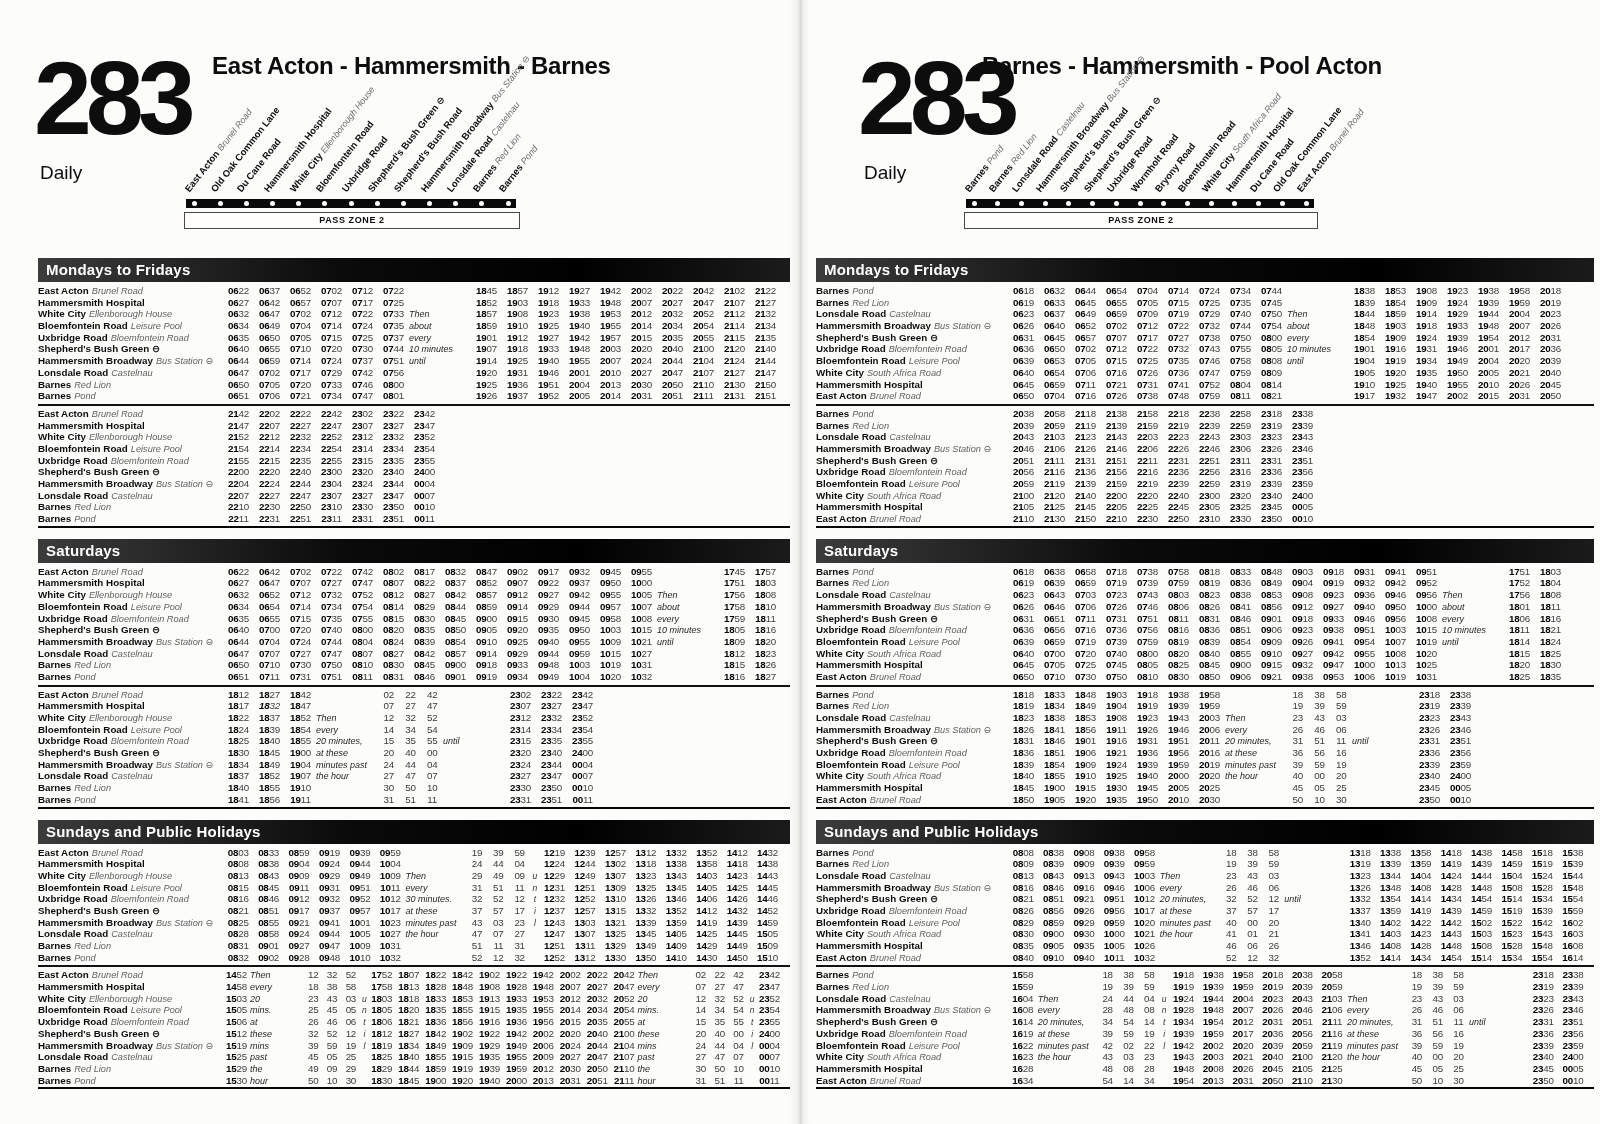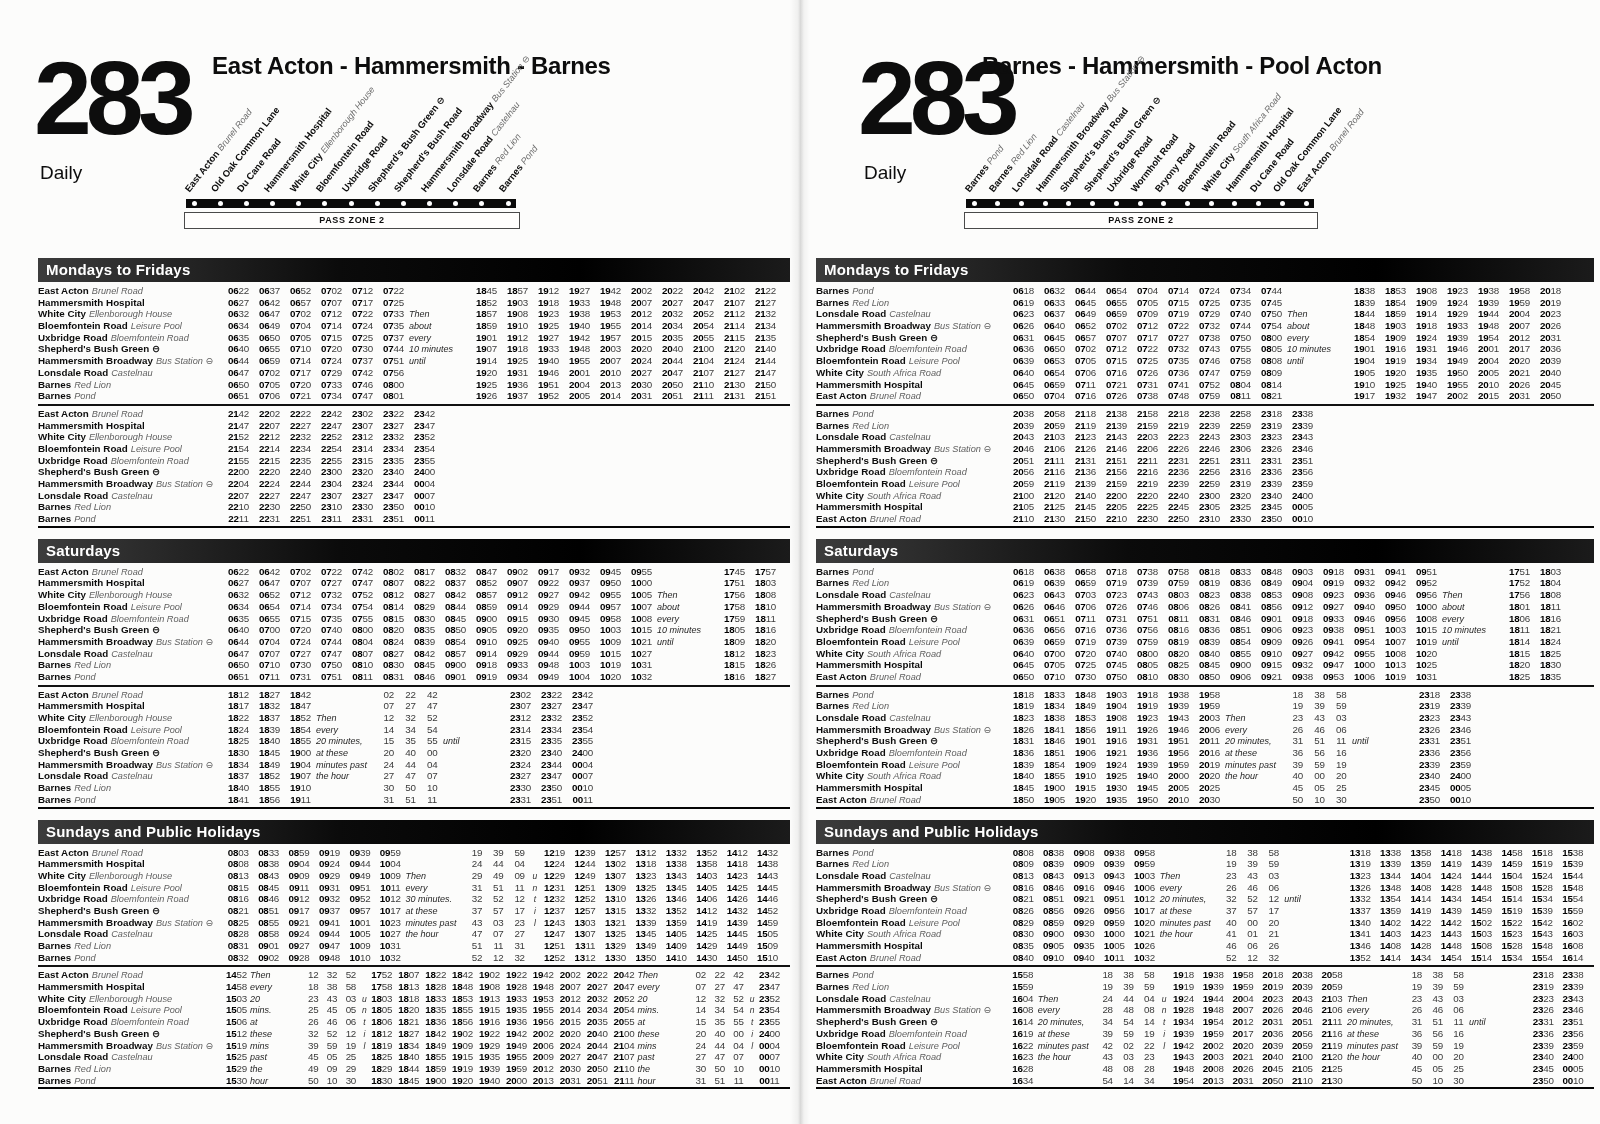--- a/index.html
+++ b/index.html
@@ -625,21 +625,21 @@
               <span class="cell c-m" style="width: 21.7px;">22</span>
               <span class="cell c-m" style="width: 21.7px;">42</span>
               <span class="cell c-n" style="width: 62px;"></span>
               <span class="cell c-t" style="width: 31px;"><b>23</b><span>02</span></span>
               <span class="cell c-t" style="width: 31px;"><b>23</b><span>22</span></span>
               <span class="cell c-t" style="width: 31px;"><b>23</b><span>42</span></span>
             </div>
             <div class="row">
               <span class="stopcell"><b>Hammersmith Hospital</b></span>
               <span class="cell c-t" style="width: 31px;"><b>18</b><span>17</span></span>
-              <span class="cell c-t" style="width: 31px;"><b>18</b><span>32</span></span>
+              <span class="cell c-t" style="width: 31px; font-style: italic;"><b>18</b><span>32</span></span>
               <span class="cell c-t" style="width: 31px;"><b>18</b><span>47</span></span>
               <span class="cell c-n" style="width: 62px;"></span>
               <span class="cell c-m" style="width: 21.7px;">07</span>
               <span class="cell c-m" style="width: 21.7px;">27</span>
               <span class="cell c-m" style="width: 21.7px;">47</span>
               <span class="cell c-n" style="width: 62px;"></span>
               <span class="cell c-t" style="width: 31px;"><b>23</b><span>07</span></span>
               <span class="cell c-t" style="width: 31px;"><b>23</b><span>27</span></span>
               <span class="cell c-t" style="width: 31px;"><b>23</b><span>47</span></span>
             </div>

